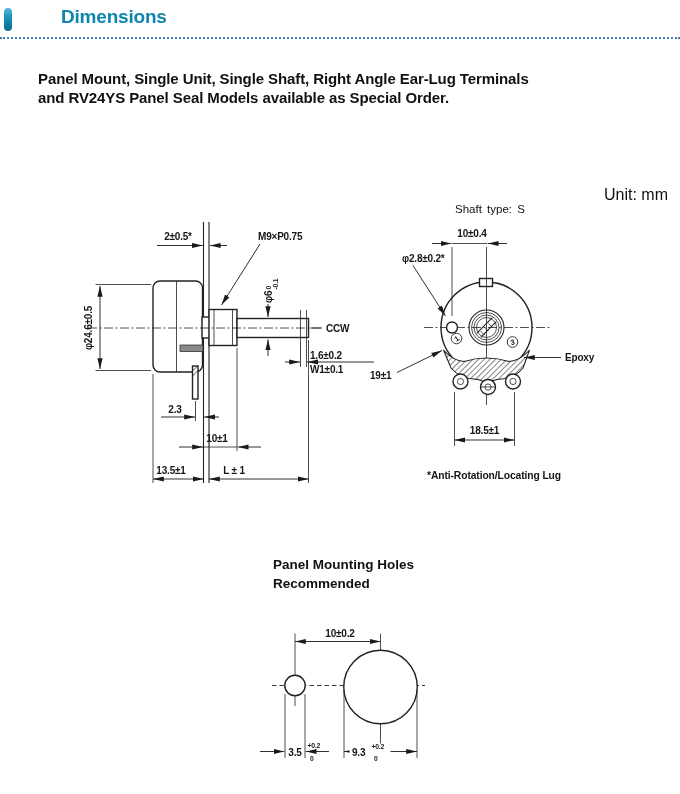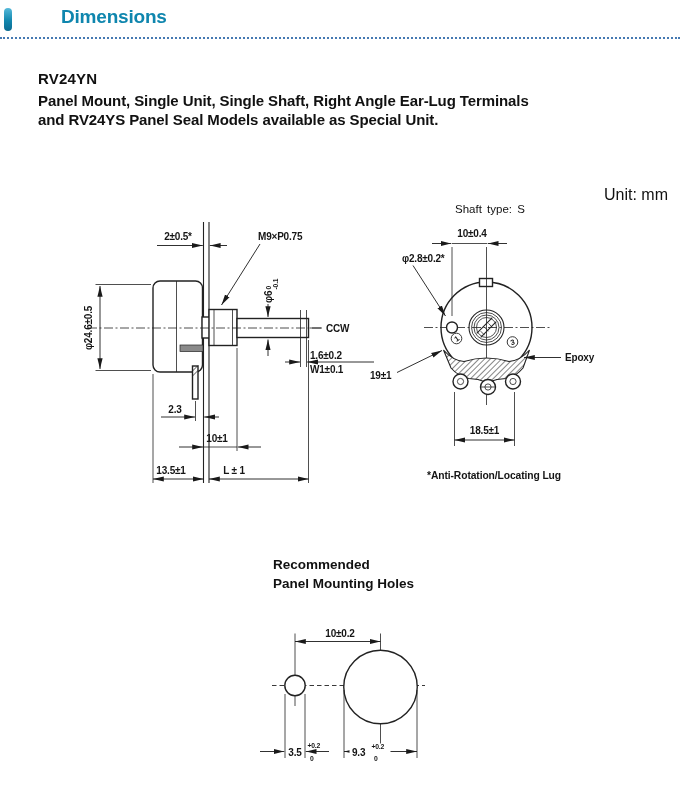--- a/index.html
+++ b/index.html
@@ -40,23 +40,22 @@
   svg text.tnum{font-size:7.5px;text-anchor:middle;}
 </style>
 </head>
 <body>
 
 <div class="hdr-capsule"></div>
 <div class="hdr-title">Dimensions</div>
 <div class="hdr-rule"></div>
 
 <div class="product">
-  <div class="model">RV24YN</div>
   <div class="desc">Panel Mount, Single Unit, Single Shaft, Right Angle Ear-Lug Terminals</div>
-  <div class="desc">and RV24YS Panel Seal Models available as Special Unit.</div>
+  <div class="desc">and RV24YS Panel Seal Models available as Special Order.</div>
 </div>
 
 <div class="unit">Unit: mm</div>
 <div class="shafttype">Shaft type: S</div>
 
 <svg style="left:40px;top:218px;" width="310" height="268" viewBox="40 218 310 268">
   <defs>
     <marker id="m1" viewBox="0 0 12 7" refX="12" refY="3.5" markerWidth="12" markerHeight="7" orient="auto-start-reverse">
         <path d="M0,0.6 L12,3.5 L0,6.4 z" fill="#1a1a1a"></path>
       </marker>
@@ -187,22 +186,22 @@
 
     <path class="l0" d="M454.5,392 V446 M514.5,392 V446"></path>
     <path class="dim" marker-start="url(#m2)" marker-end="url(#m2)" d="M454.5,440 H514.5"></path>
     <text class="mid" x="484.5" y="434">18.5±1</text>
 
     <text class="note" x="427" y="478.5">*Anti-Rotation/Locating Lug</text>
   </g>
 </svg>
 
 <div class="mount-title">
+  <div>Panel Mounting Holes</div>
   <div>Recommended</div>
-  <div>Panel Mounting Holes</div>
 </div>
 
 <svg style="left:240px;top:612px;" width="235" height="160" viewBox="240 612 235 160">
   <defs>
     <marker id="m3" viewBox="0 0 12 7" refX="12" refY="3.5" markerWidth="12" markerHeight="7" orient="auto-start-reverse">
         <path d="M0,0.6 L12,3.5 L0,6.4 z" fill="#1a1a1a"></path>
       </marker>
   </defs>
   <g>
     <path class="l0" d="M295,633.5 V706 M380.5,633.5 V748"></path>

